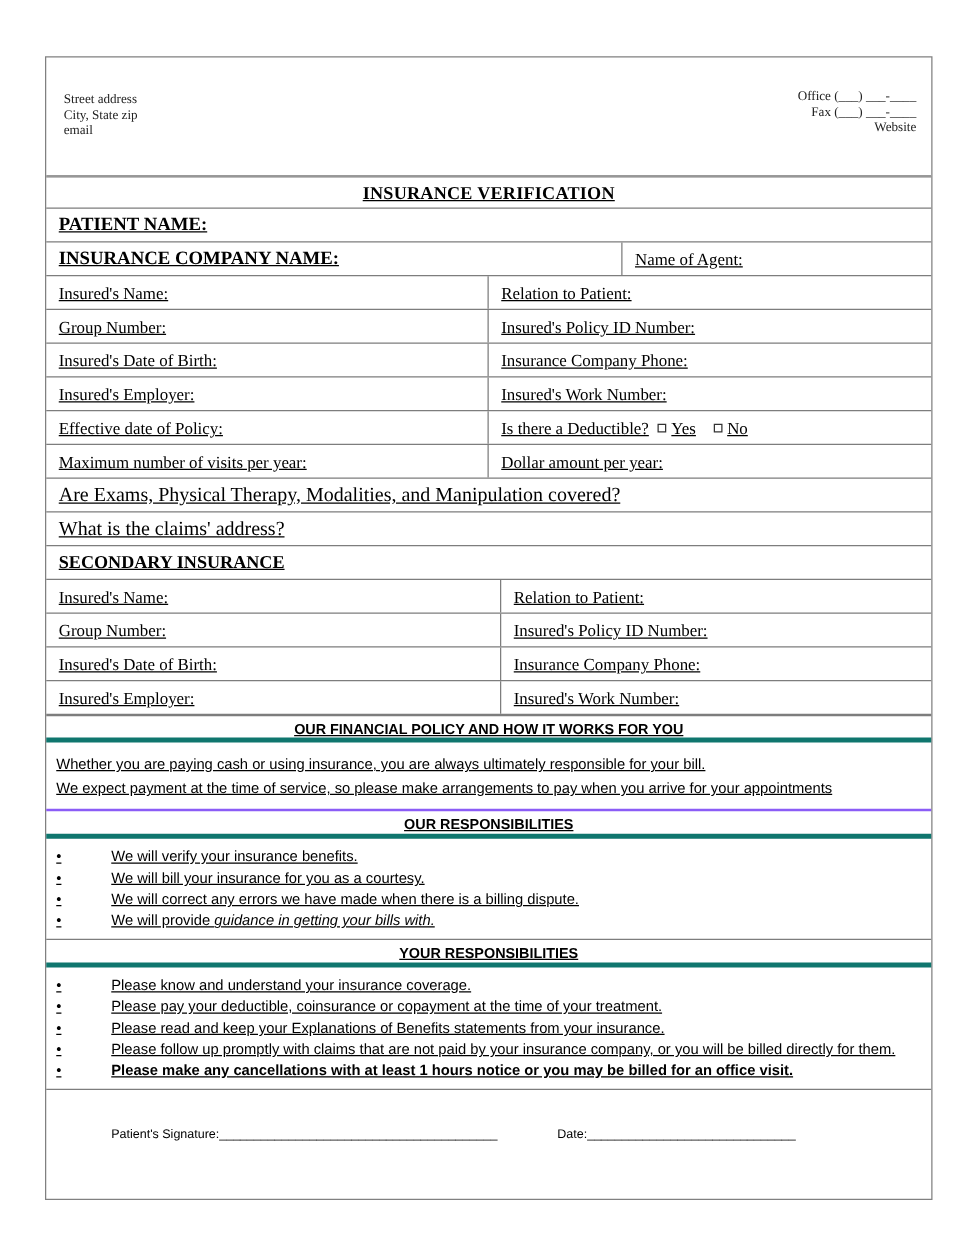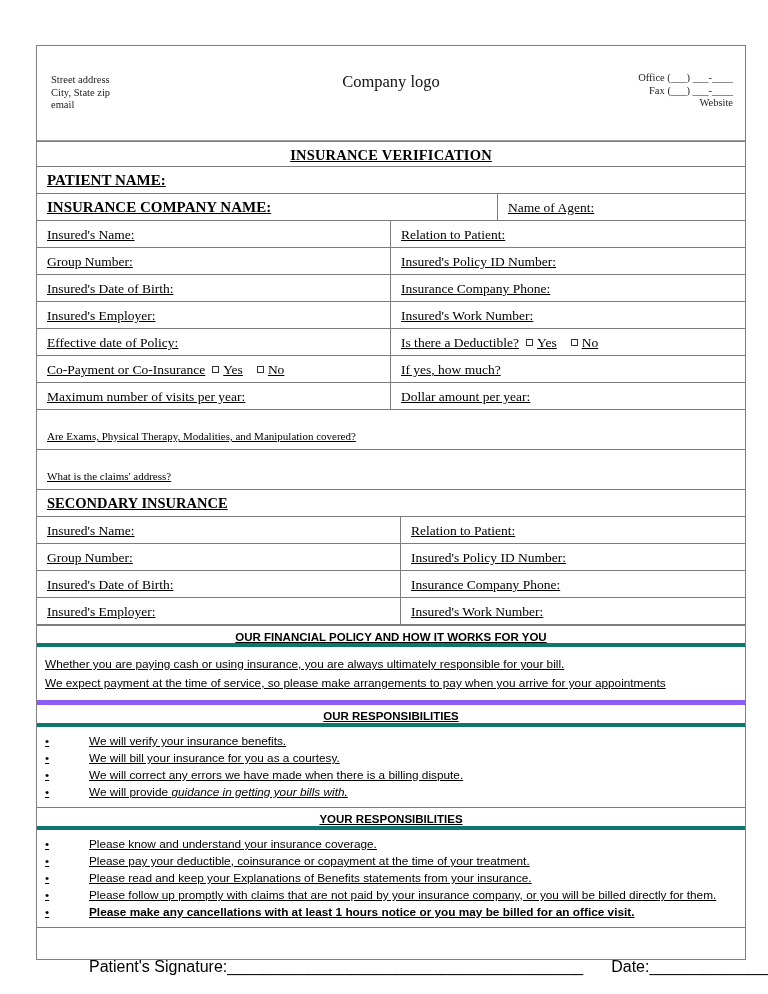--- a/index.html
+++ b/index.html
@@ -117,23 +117,22 @@
 
   .split-a .c1 { width: 354px; }
   .split-a .c2 { flex: 1; }
 
   .split-b .c1 { width: 364px; }
   .split-b .c2 { flex: 1; }
 
   .full-cell {
     height: 27px;
     line-height: 27px;
-    font-size: 11px;
+    font-size: 16px;
     padding-left: 10px;
-    margin-top: 13px;
   }
 
   
   .cb {
     display: inline-block;
     width: 7px;
     height: 7px;
     border: 1px solid #333;
     margin: 0 4px 0 7px;
     vertical-align: 1px;
@@ -150,21 +149,21 @@
     line-height: 22px;
     text-align: center;
     font-weight: bold;
     font-size: 11.5px;
     border-bottom: 4px solid #0f766e;
     border-top: 1px solid #7d7d7d;
     box-sizing: border-box;
   }
   .policy-body {
     padding: 9px 0 9px 8px;
-    border-bottom: 5px solid #8b5cf6;
+    border-bottom: 2px solid #8b5cf6;
   }
   .policy-body p {
     margin: 0 0 3px 0;
     font-size: 11.8px;
     line-height: 16px;
   }
   .policy-body p:last-child { margin-bottom: 0; }
 
   .bullets {
     padding: 6px 0 6px 0;
@@ -187,38 +186,38 @@
 
   .sign-area {
     height: 58px;
     position: relative;
   }
   .sign-row {
     position: absolute;
     top: 30px;
     left: 52px;
     right: 14px;
-    font-size: 16px;
+    font-size: 10px;
     display: flex;
+    gap: 20px;
   }
   .sign-sig { white-space: nowrap; }
   .sign-date { white-space: nowrap; margin-left: 28px; }
 </style>
 </head>
 <body>
 
 <div class="page">
 
   <div class="letterhead">
     <div class="lh-address">
       <div>Street address</div>
       <div>City, State zip</div>
       <div>email</div>
     </div>
-    <div class="lh-logo">Company logo</div>
     <div class="lh-contact">
       <div>Office (___) ___-____</div>
       <div>Fax (___) ___-____</div>
       <div>Website</div>
     </div>
   </div>
 
   <div class="band title-band">INSURANCE VERIFICATION</div>
 
   <div class="band big-band">PATIENT NAME:</div>
@@ -245,26 +244,20 @@
     <div class="cell c2">Insured's Work Number:</div>
   </div>
 
   <div class="band row split-a">
     <div class="cell divider c1">Effective date of Policy:</div>
     <div class="cell c2">
       <span>Is there a Deductible?</span><span class="cb"></span><span class="opt">Yes</span><span class="cb" style="margin-left:14px;"></span><span class="opt">No</span>
     </div>
   </div>
 
-  <div class="band row split-a">
-    <div class="cell divider c1">
-      <span>Co-Payment or Co-Insurance</span><span class="cb"></span><span class="opt">Yes</span><span class="cb" style="margin-left:14px;"></span><span class="opt">No</span>
-    </div>
-    <div class="cell c2">If yes, how much?</div>
-  </div>
 
   <div class="band row split-a">
     <div class="cell divider c1">Maximum number of visits per year:</div>
     <div class="cell c2">Dollar amount per year:</div>
   </div>
 
   <div class="band full-cell">Are Exams, Physical Therapy, Modalities, and Manipulation covered?</div>
   <div class="band full-cell">What is the claims' address?</div>
 
   <div class="band sec-band">SECONDARY INSURANCE</div>

